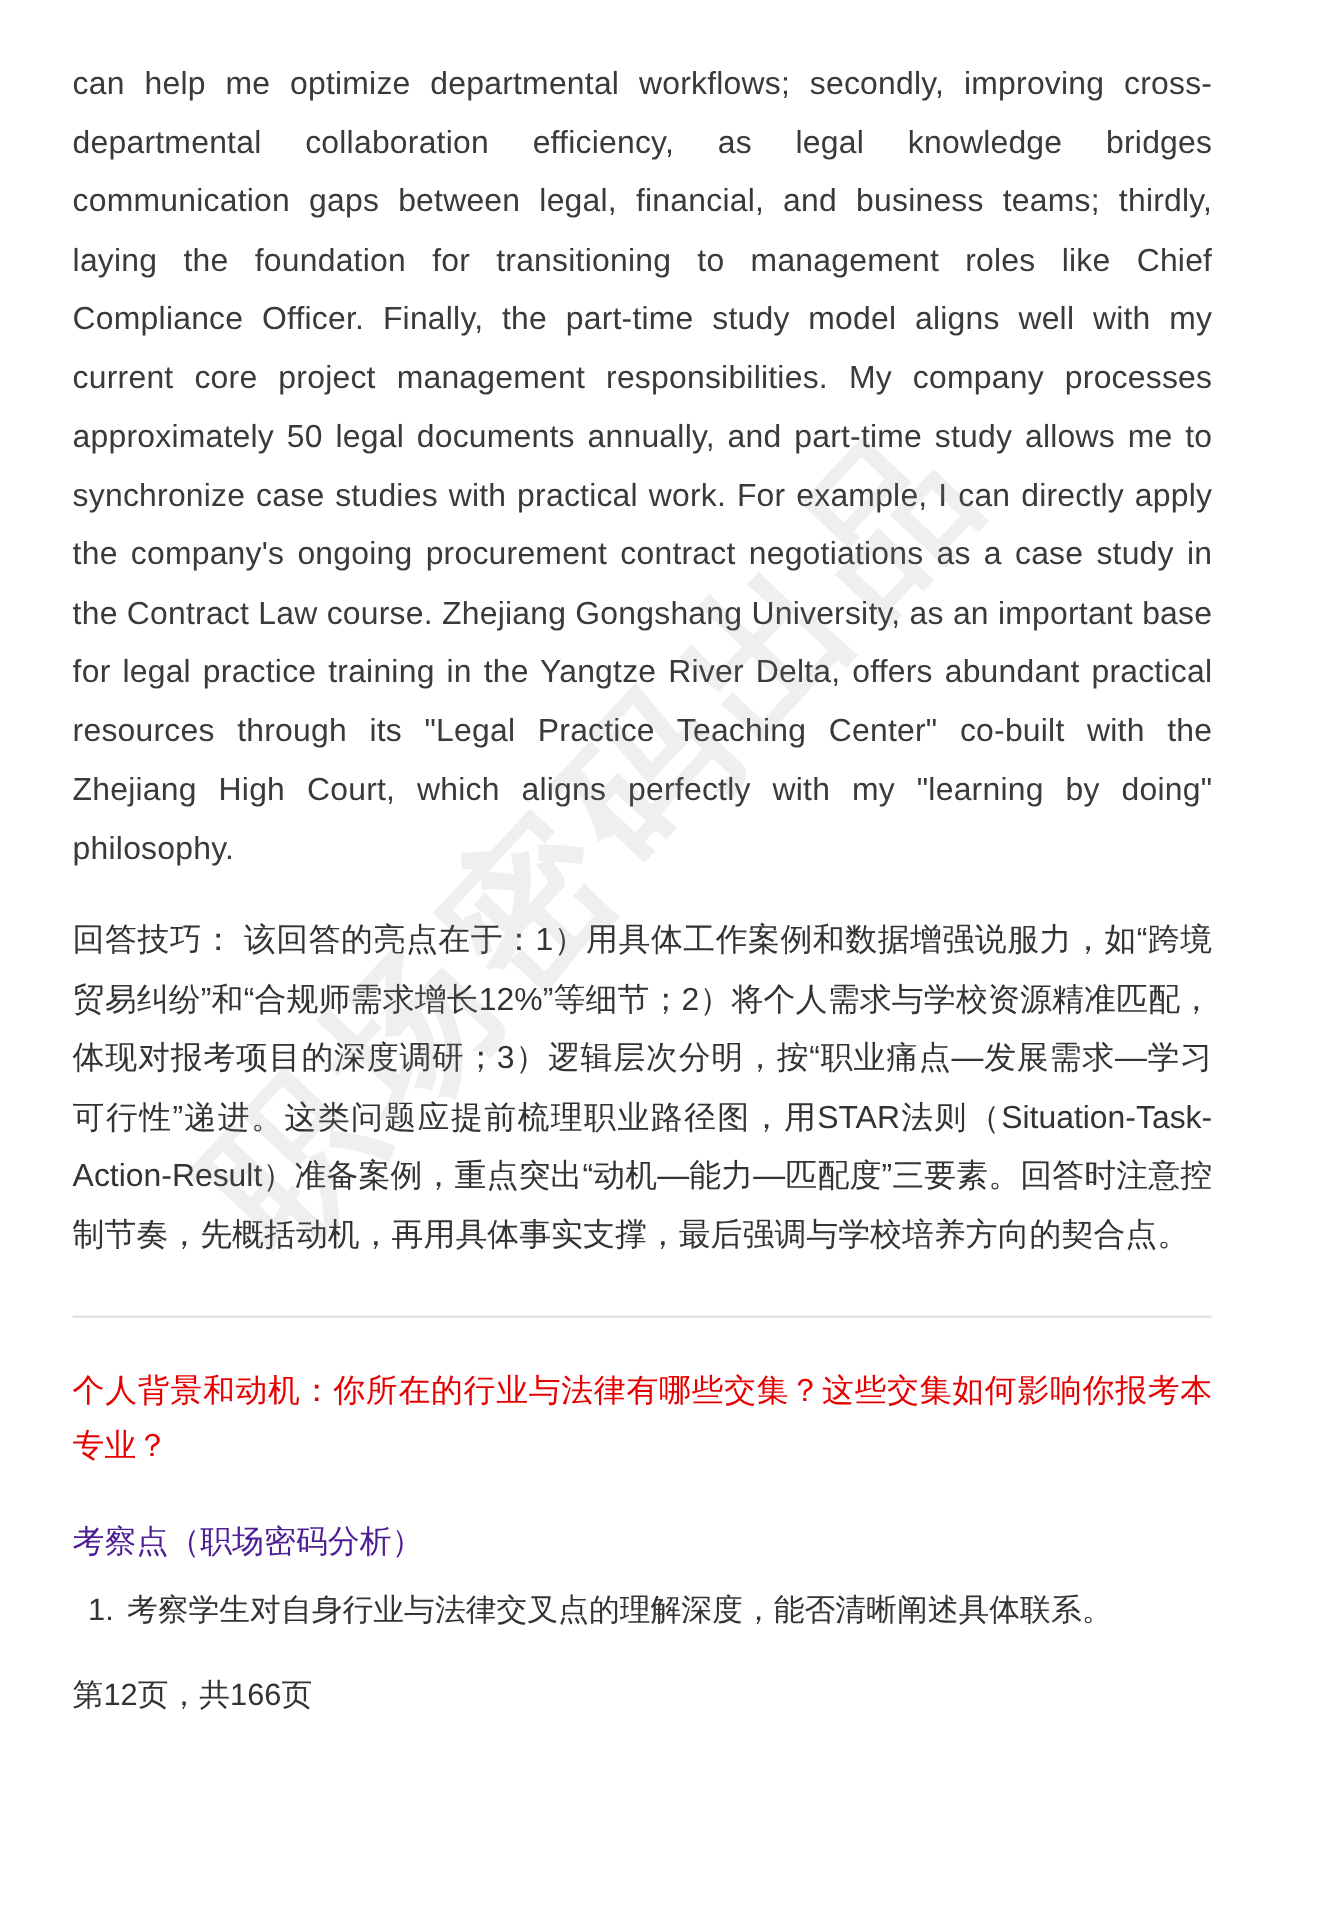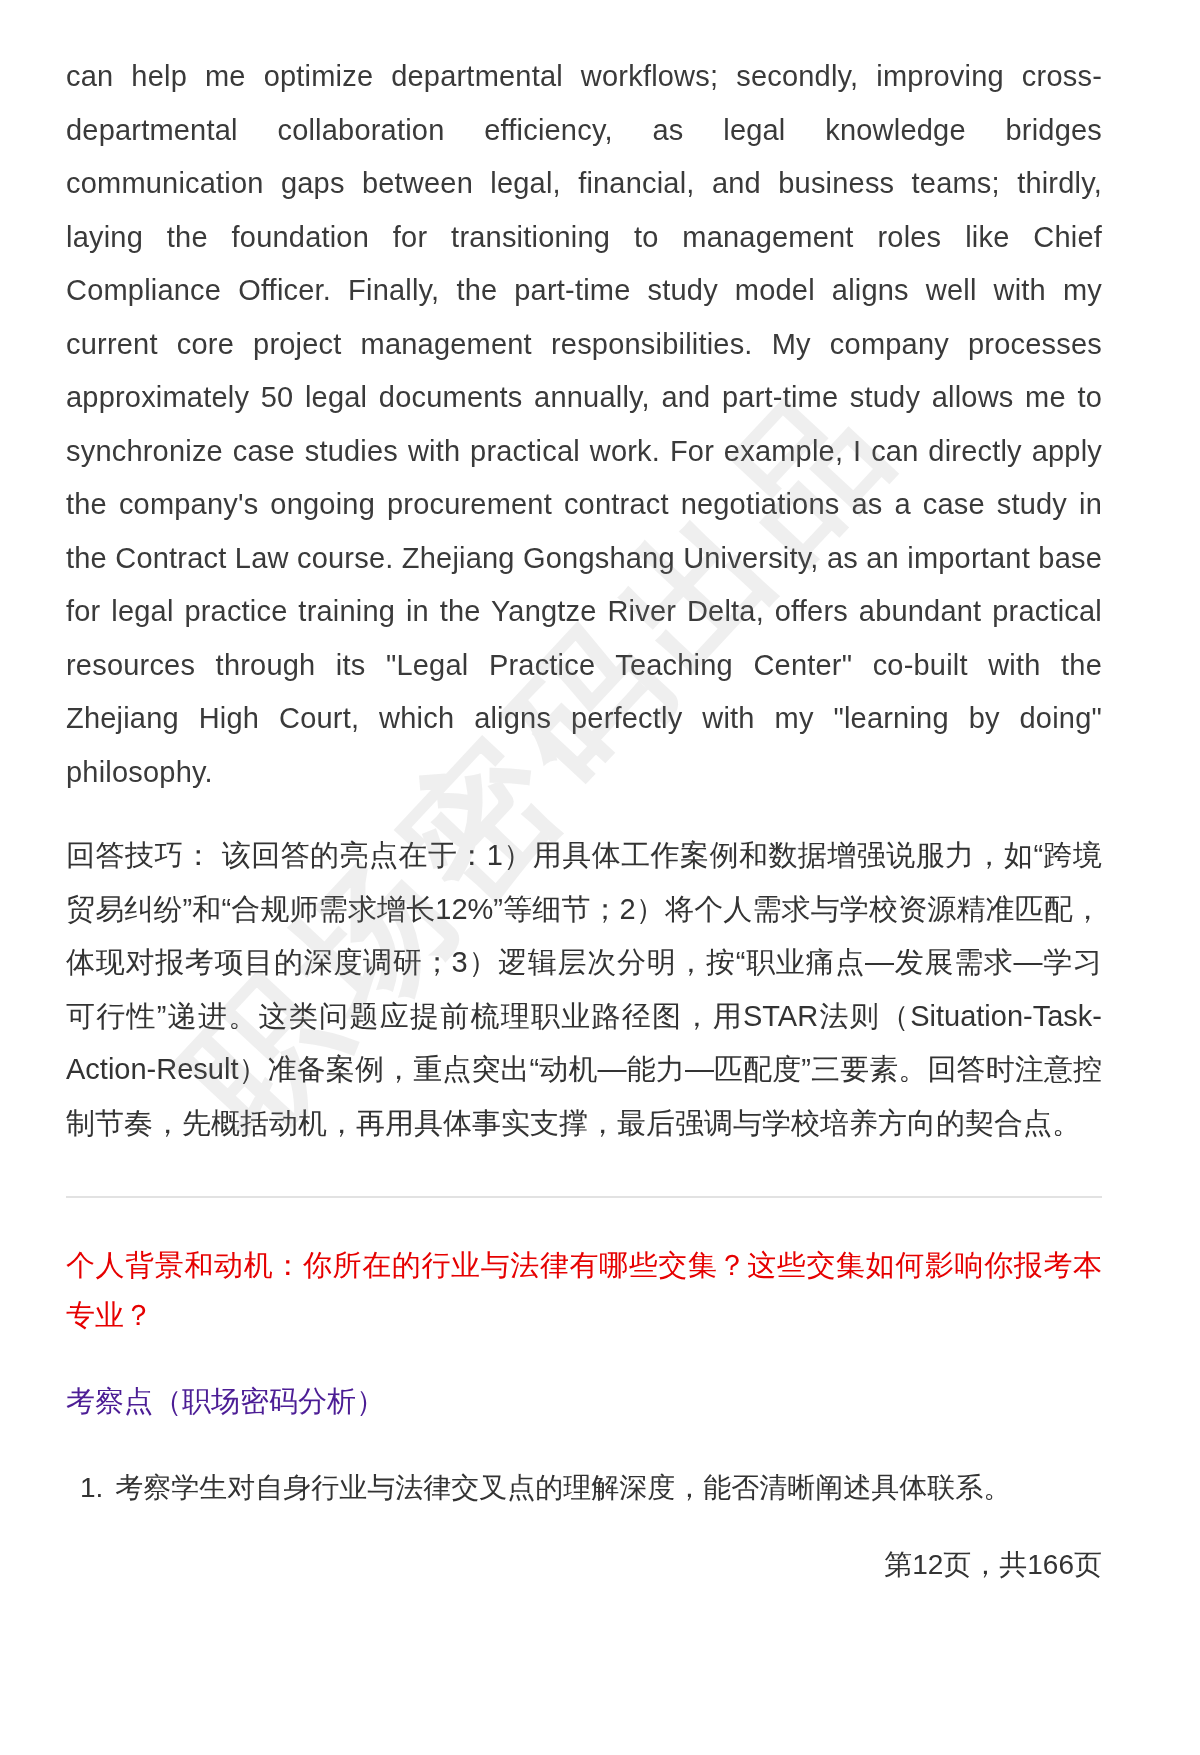--- a/index.html
+++ b/index.html
@@ -47,36 +47,36 @@
     color: #e60000;
     text-align: justify;
   }
   .red-subheading {
     margin-top: 42px;
     font-size: 29px;
     font-weight: normal;
     color: #4c1d95;
   }
   .point-list {
-    margin-top: 42px;
+    margin-top: 18px;
     padding-left: 14px;
     list-style: none;
   }
   .point-list li {
     font-size: 28px;
     line-height: 48px;
     color: #333333;
   }
   .point-list .num {
     display: inline-block;
     margin-right: 12px;
   }
   .footer {
     margin-top: 34px;
-    text-align: right;
+    text-align: left;
     font-size: 28px;
     color: #333333;
   }
   .watermark {
     position: absolute;
     left: 540px;
     top: 760px;
     transform: translate(-50%, -50%) rotate(-47deg);
     font-size: 145px;
     letter-spacing: 14px;

